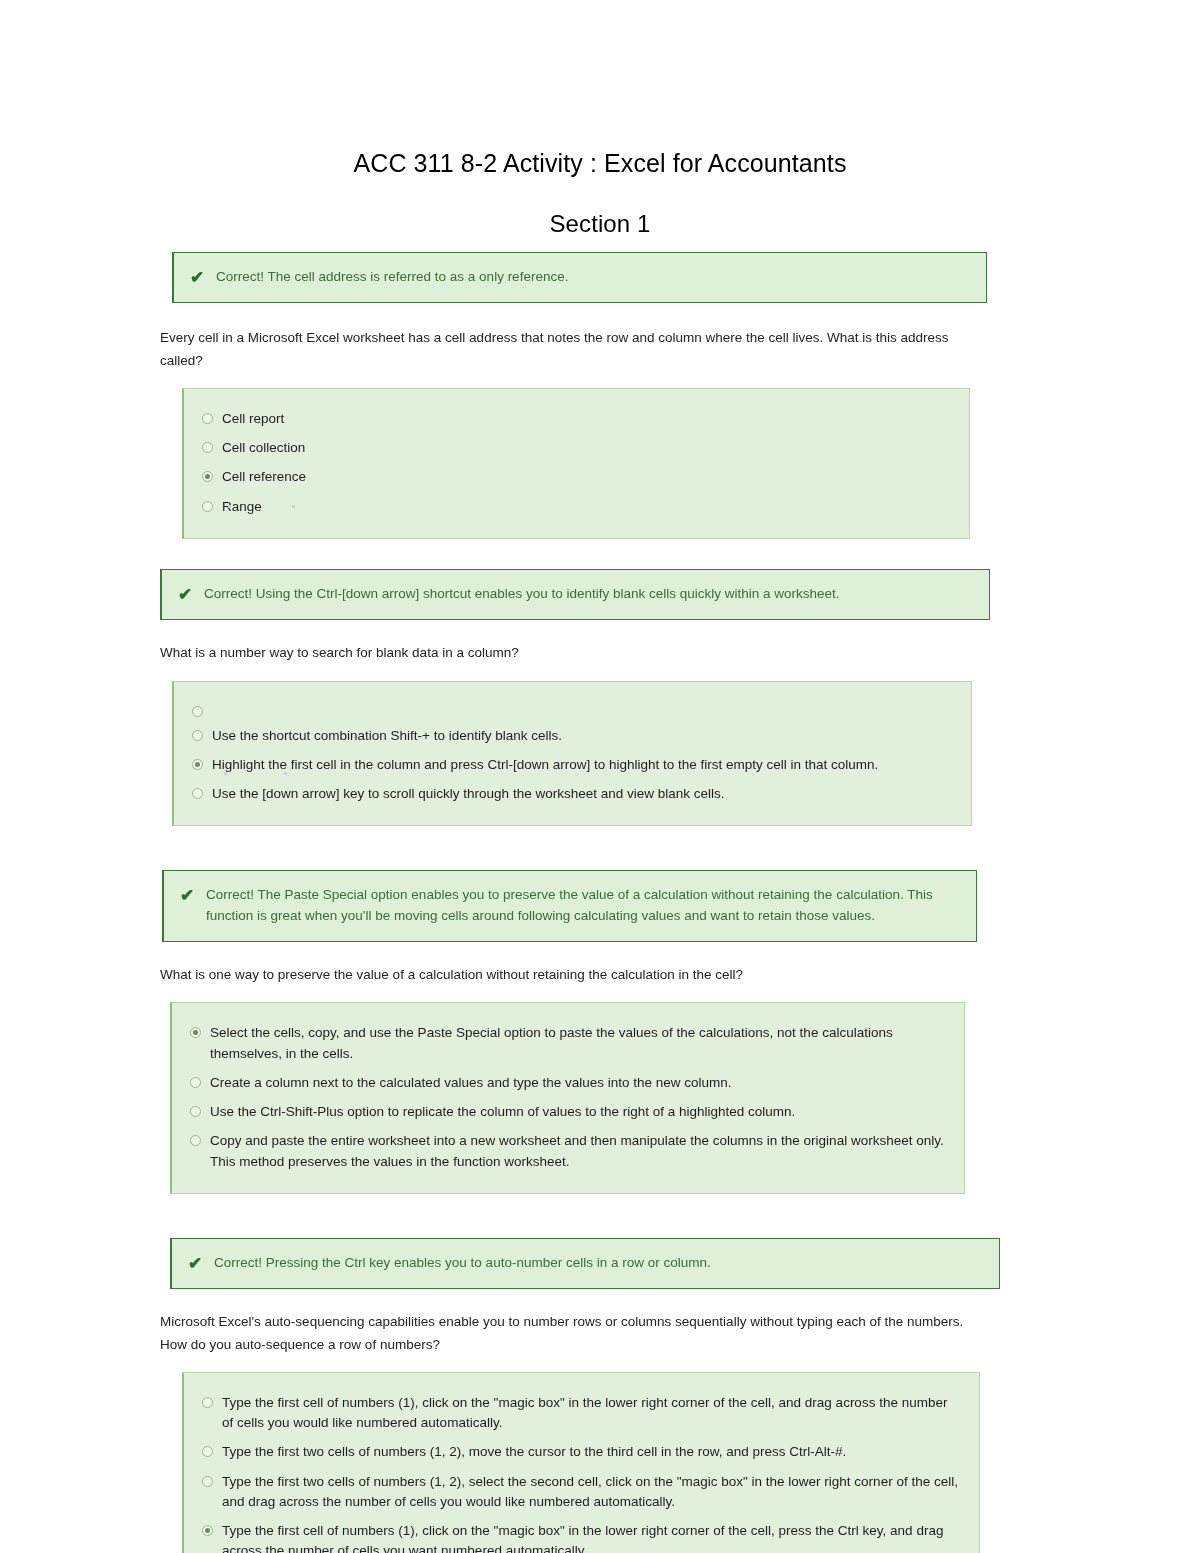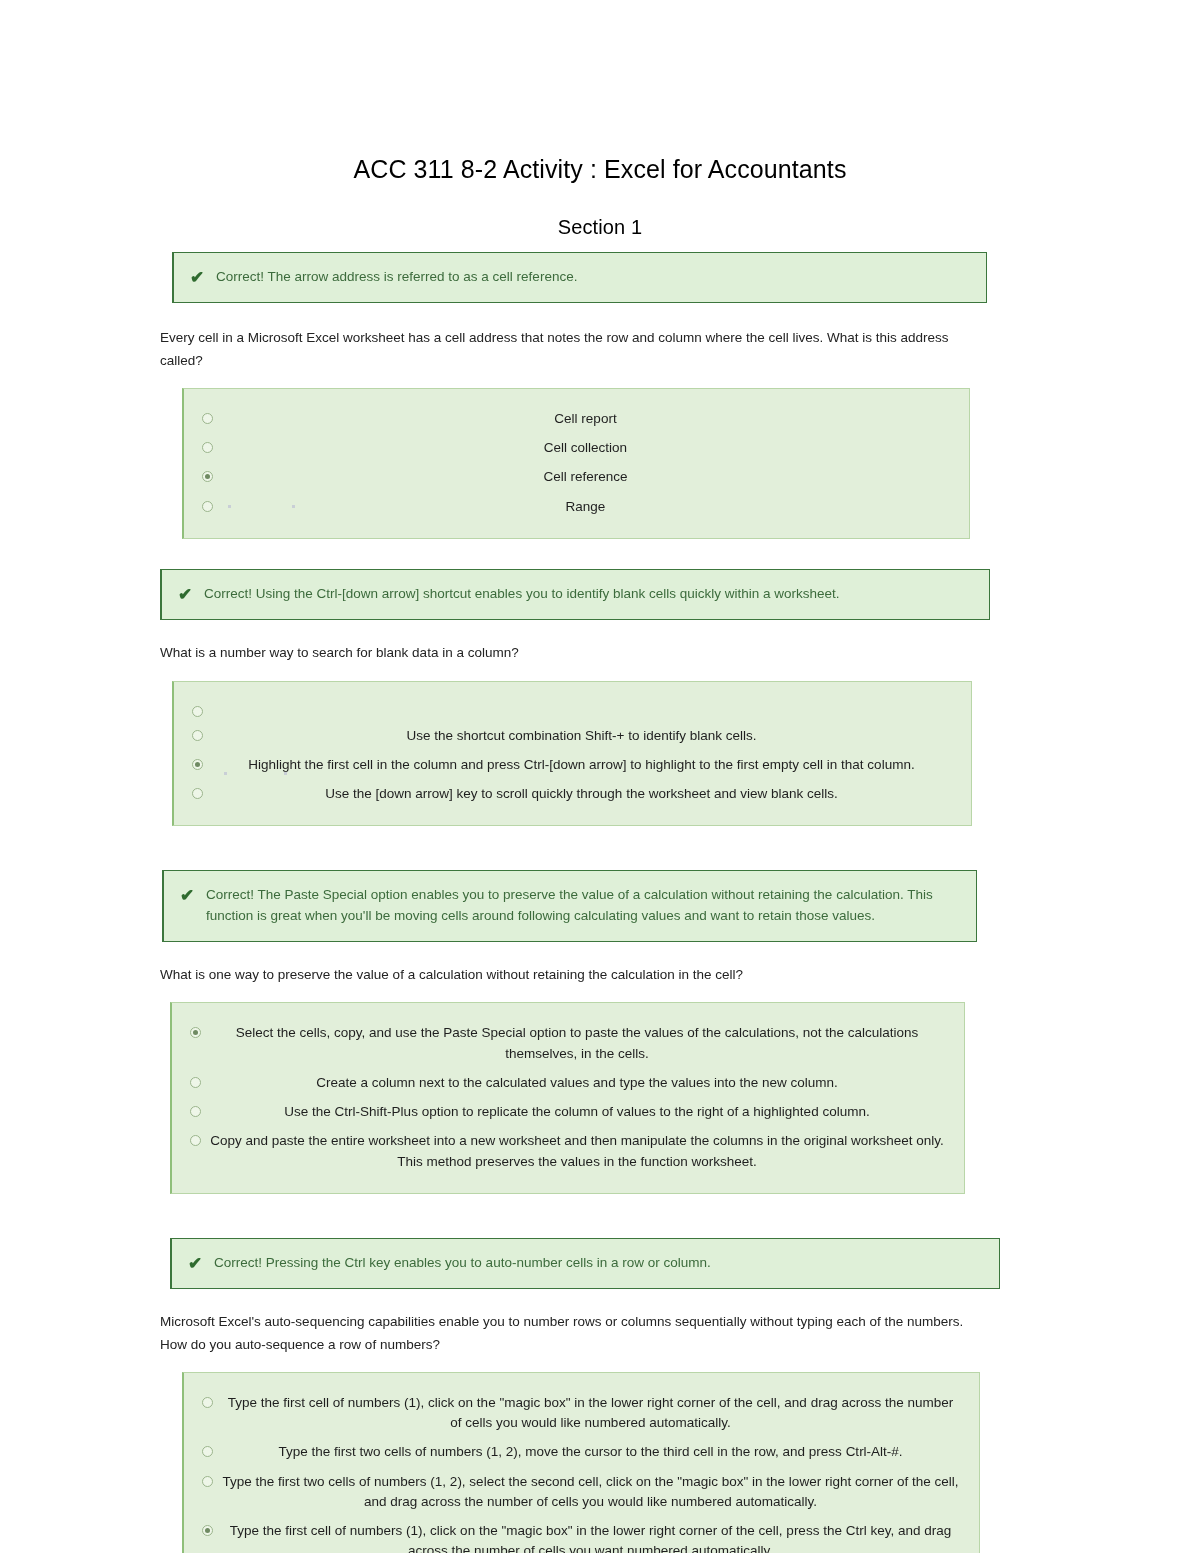--- a/index.html
+++ b/index.html
@@ -13,34 +13,34 @@
     position: relative;
     font-family: "Liberation Sans", sans-serif;
     color: #1b1b1b;
     overflow: hidden;
   }
   .page {
     position: relative;
     width: 1200px;
     height: 1553px;
     box-sizing: border-box;
-    padding: 15px;
+    padding: 9px;
   }
   .doc-title {
     text-align: center;
     font-size: 25px;
     font-weight: 400;
     color: #000000;
     margin: 0;
     padding-top: 140px;
     letter-spacing: 0.1px;
   }
   .doc-subtitle {
     text-align: center;
-    font-size: 20px;
+    font-size: 24px;
     font-weight: 400;
     color: #000000;
     margin: 0;
     padding-top: 32px;
     letter-spacing: 0.1px;
   }
   .content {
     position: absolute;
     left: 160px;
     top: 252px;
@@ -84,21 +84,20 @@
     margin: 0;
     padding: 22px 0 16px 0;
     max-width: 830px;
   }
   .options {
     box-sizing: border-box;
     background: #e2efda;
     border: 1px solid #b9d6a8;
     border-left: 2px solid #8fbf7a;
     padding: 16px 20px 16px 18px;
-    text-align: center;
   }
   .option {
     display: flex;
     align-items: flex-start;
     padding: 4px 0 5px 0;
     font-size: 13.5px;
     line-height: 1.5;
     color: #1f1f1f;
   }
   .option .radio {
@@ -154,21 +153,21 @@
 <div class="page">
 
   <h1 class="doc-title">ACC 311 8-2 Activity : Excel for Accountants</h1>
   <h2 class="doc-subtitle">Section 1</h2>
 
   <div class="content">
 
     <div class="qblock" id="block-1">
       <div class="feedback">
         <span class="check">✔</span>
-        <span class="ftext">Correct! The arrow address is referred to as a cell reference.</span>
+        <span class="ftext">Correct! The cell address is referred to as a only reference.</span>
       </div>
       <p class="qtext">Every cell in a Microsoft Excel worksheet has a cell address that notes the row and column where the cell lives. What is this address called?</p>
       <div class="options">
         <div class="option">
           <span class="radio"></span>
           <span class="otext">Cell report</span>
         </div>
         <div class="option">
           <span class="radio"></span>
           <span class="otext">Cell collection</span>

